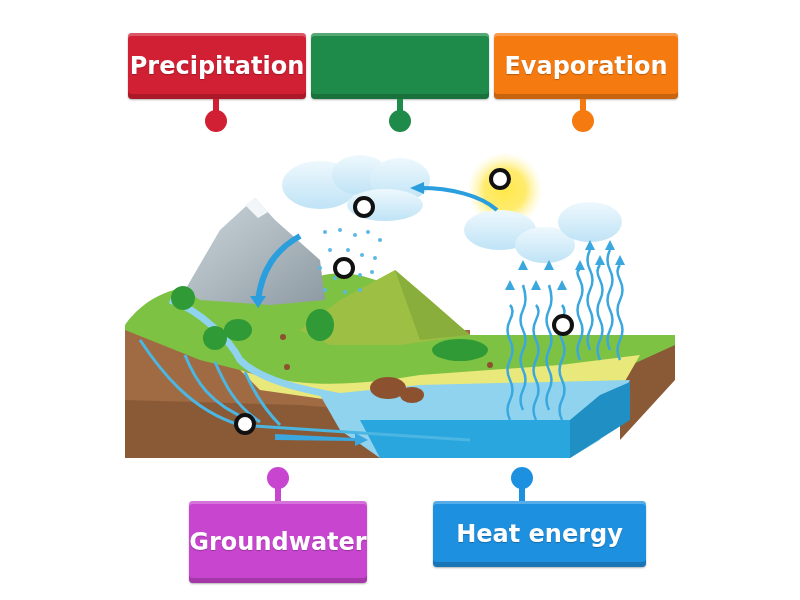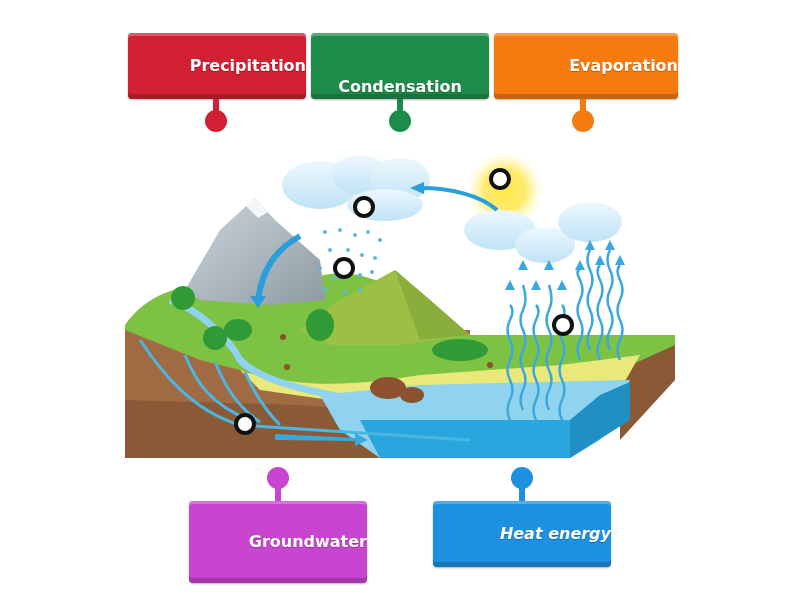--- a/index.html
+++ b/index.html
@@ -1,18 +1,18 @@
 <!DOCTYPE html>
 <html><head>
 <meta charset="utf-8">
 <style>
   html,body{margin:0;padding:0;background:#fff;}
   body{width:800px;height:600px;position:relative;overflow:hidden;font-family:"DejaVu Sans",sans-serif;}
-  .label{position:absolute;border-radius:4px;color:#fff;font-weight:bold;font-size:16px;text-align:center;
-    display:flex;align-items:center;justify-content:flex-end;line-height:24px;box-sizing:border-box;
+  .label{position:absolute;border-radius:4px;color:#fff;font-weight:bold;font-size:24px;text-align:center;
+    display:flex;align-items:center;justify-content:center;line-height:24px;box-sizing:border-box;
     box-shadow:inset 0 -5px 0 rgba(0,0,0,0.18), inset 0 3px 0 rgba(255,255,255,0.25), 0 1px 2px rgba(0,0,0,0.3);
     text-shadow:0 1px 1px rgba(0,0,0,0.25);cursor:pointer;}
   .pin{position:absolute;}
   .pin .stem{position:absolute;left:8px;width:6px;}
   .pin .dot{position:absolute;left:0;width:22px;height:22px;border-radius:50%;}
   .marker{position:absolute;width:14px;height:14px;border-radius:50%;border:4px solid #111;background:#fff;cursor:pointer;}
   svg.scene{position:absolute;left:0;top:0;}
 </style>
 </head>
 <body>
@@ -144,21 +144,20 @@
 
 <div class="label" style="left:128px;top:33px;width:178px;height:66px;background:#d11f33;">
   <span>Precipitation</span>
 </div>
 <div class="pin" style="left:205px;top:99px;">
   <div class="stem" style="top:0;height:14px;background:#d11f33;"></div>
   <div class="dot" style="top:11px;background:#d11f33;"></div>
 </div>
 
 <div class="label" style="left:311px;top:33px;width:178px;height:66px;background:#1f8b4a;flex-direction:column;">
-  <span>Condensation</span>
 </div>
 <div class="pin" style="left:389px;top:99px;">
   <div class="stem" style="top:0;height:14px;background:#1f8b4a;"></div>
   <div class="dot" style="top:11px;background:#1f8b4a;"></div>
 </div>
 
 <div class="label" style="left:494px;top:33px;width:184px;height:66px;background:#f57a10;">
   <span>Evaporation</span>
 </div>
 <div class="pin" style="left:572px;top:99px;">
@@ -171,21 +170,21 @@
   <div class="stem" style="top:18px;height:16px;background:#c845cf;"></div>
 </div>
 <div class="label" style="left:189px;top:501px;width:178px;height:82px;background:#c845cf;">
   <span>Groundwater</span>
 </div>
 
 <div class="pin" style="left:511px;top:467px;">
   <div class="dot" style="top:0;background:#1e90e0;"></div>
   <div class="stem" style="top:18px;height:16px;background:#1e90e0;"></div>
 </div>
-<div class="label" style="left:433px;top:501px;width:178px;height:66px;background:#1e90e0;font-style:italic;">
+<div class="label" style="left:433px;top:501px;width:213px;height:66px;background:#1e90e0;">
   <span>Heat energy</span>
 </div>
 
 <div class="marker" style="left:353px;top:196px;"></div>
 <div class="marker" style="left:333px;top:257px;"></div>
 <div class="marker" style="left:489px;top:168px;"></div>
 <div class="marker" style="left:552px;top:314px;"></div>
 <div class="marker" style="left:234px;top:413px;"></div>
 
 </body></html>

